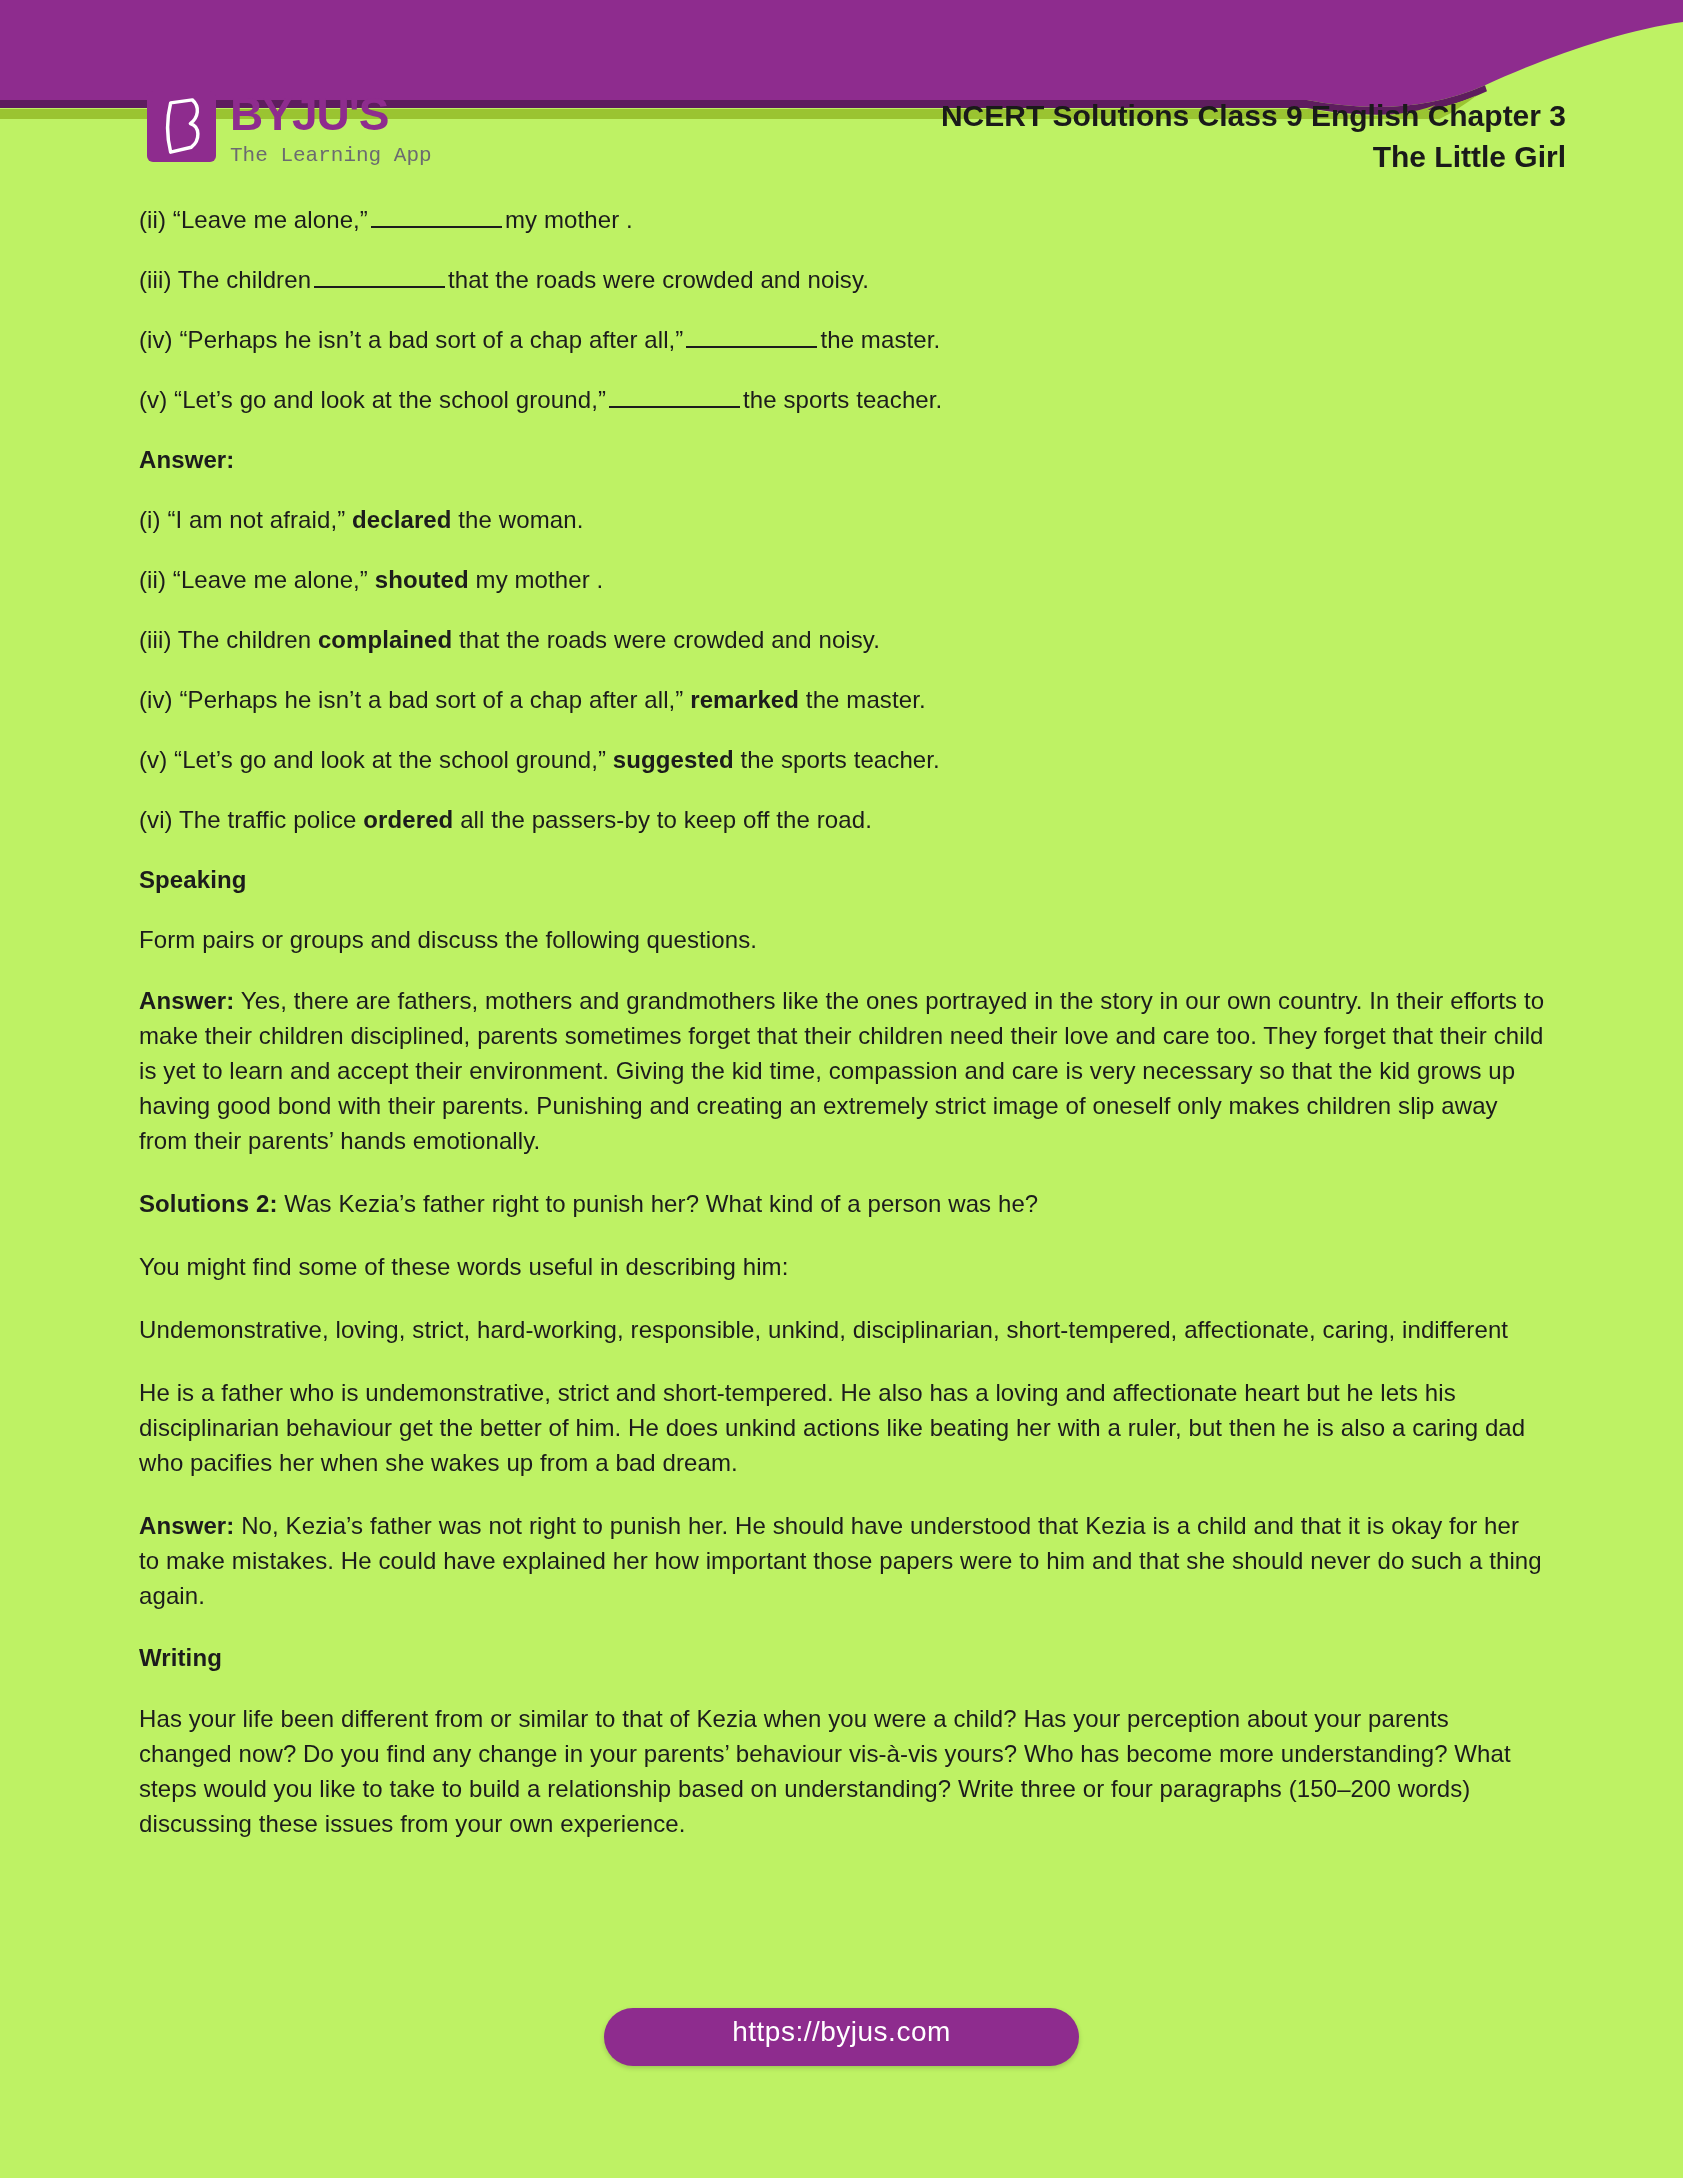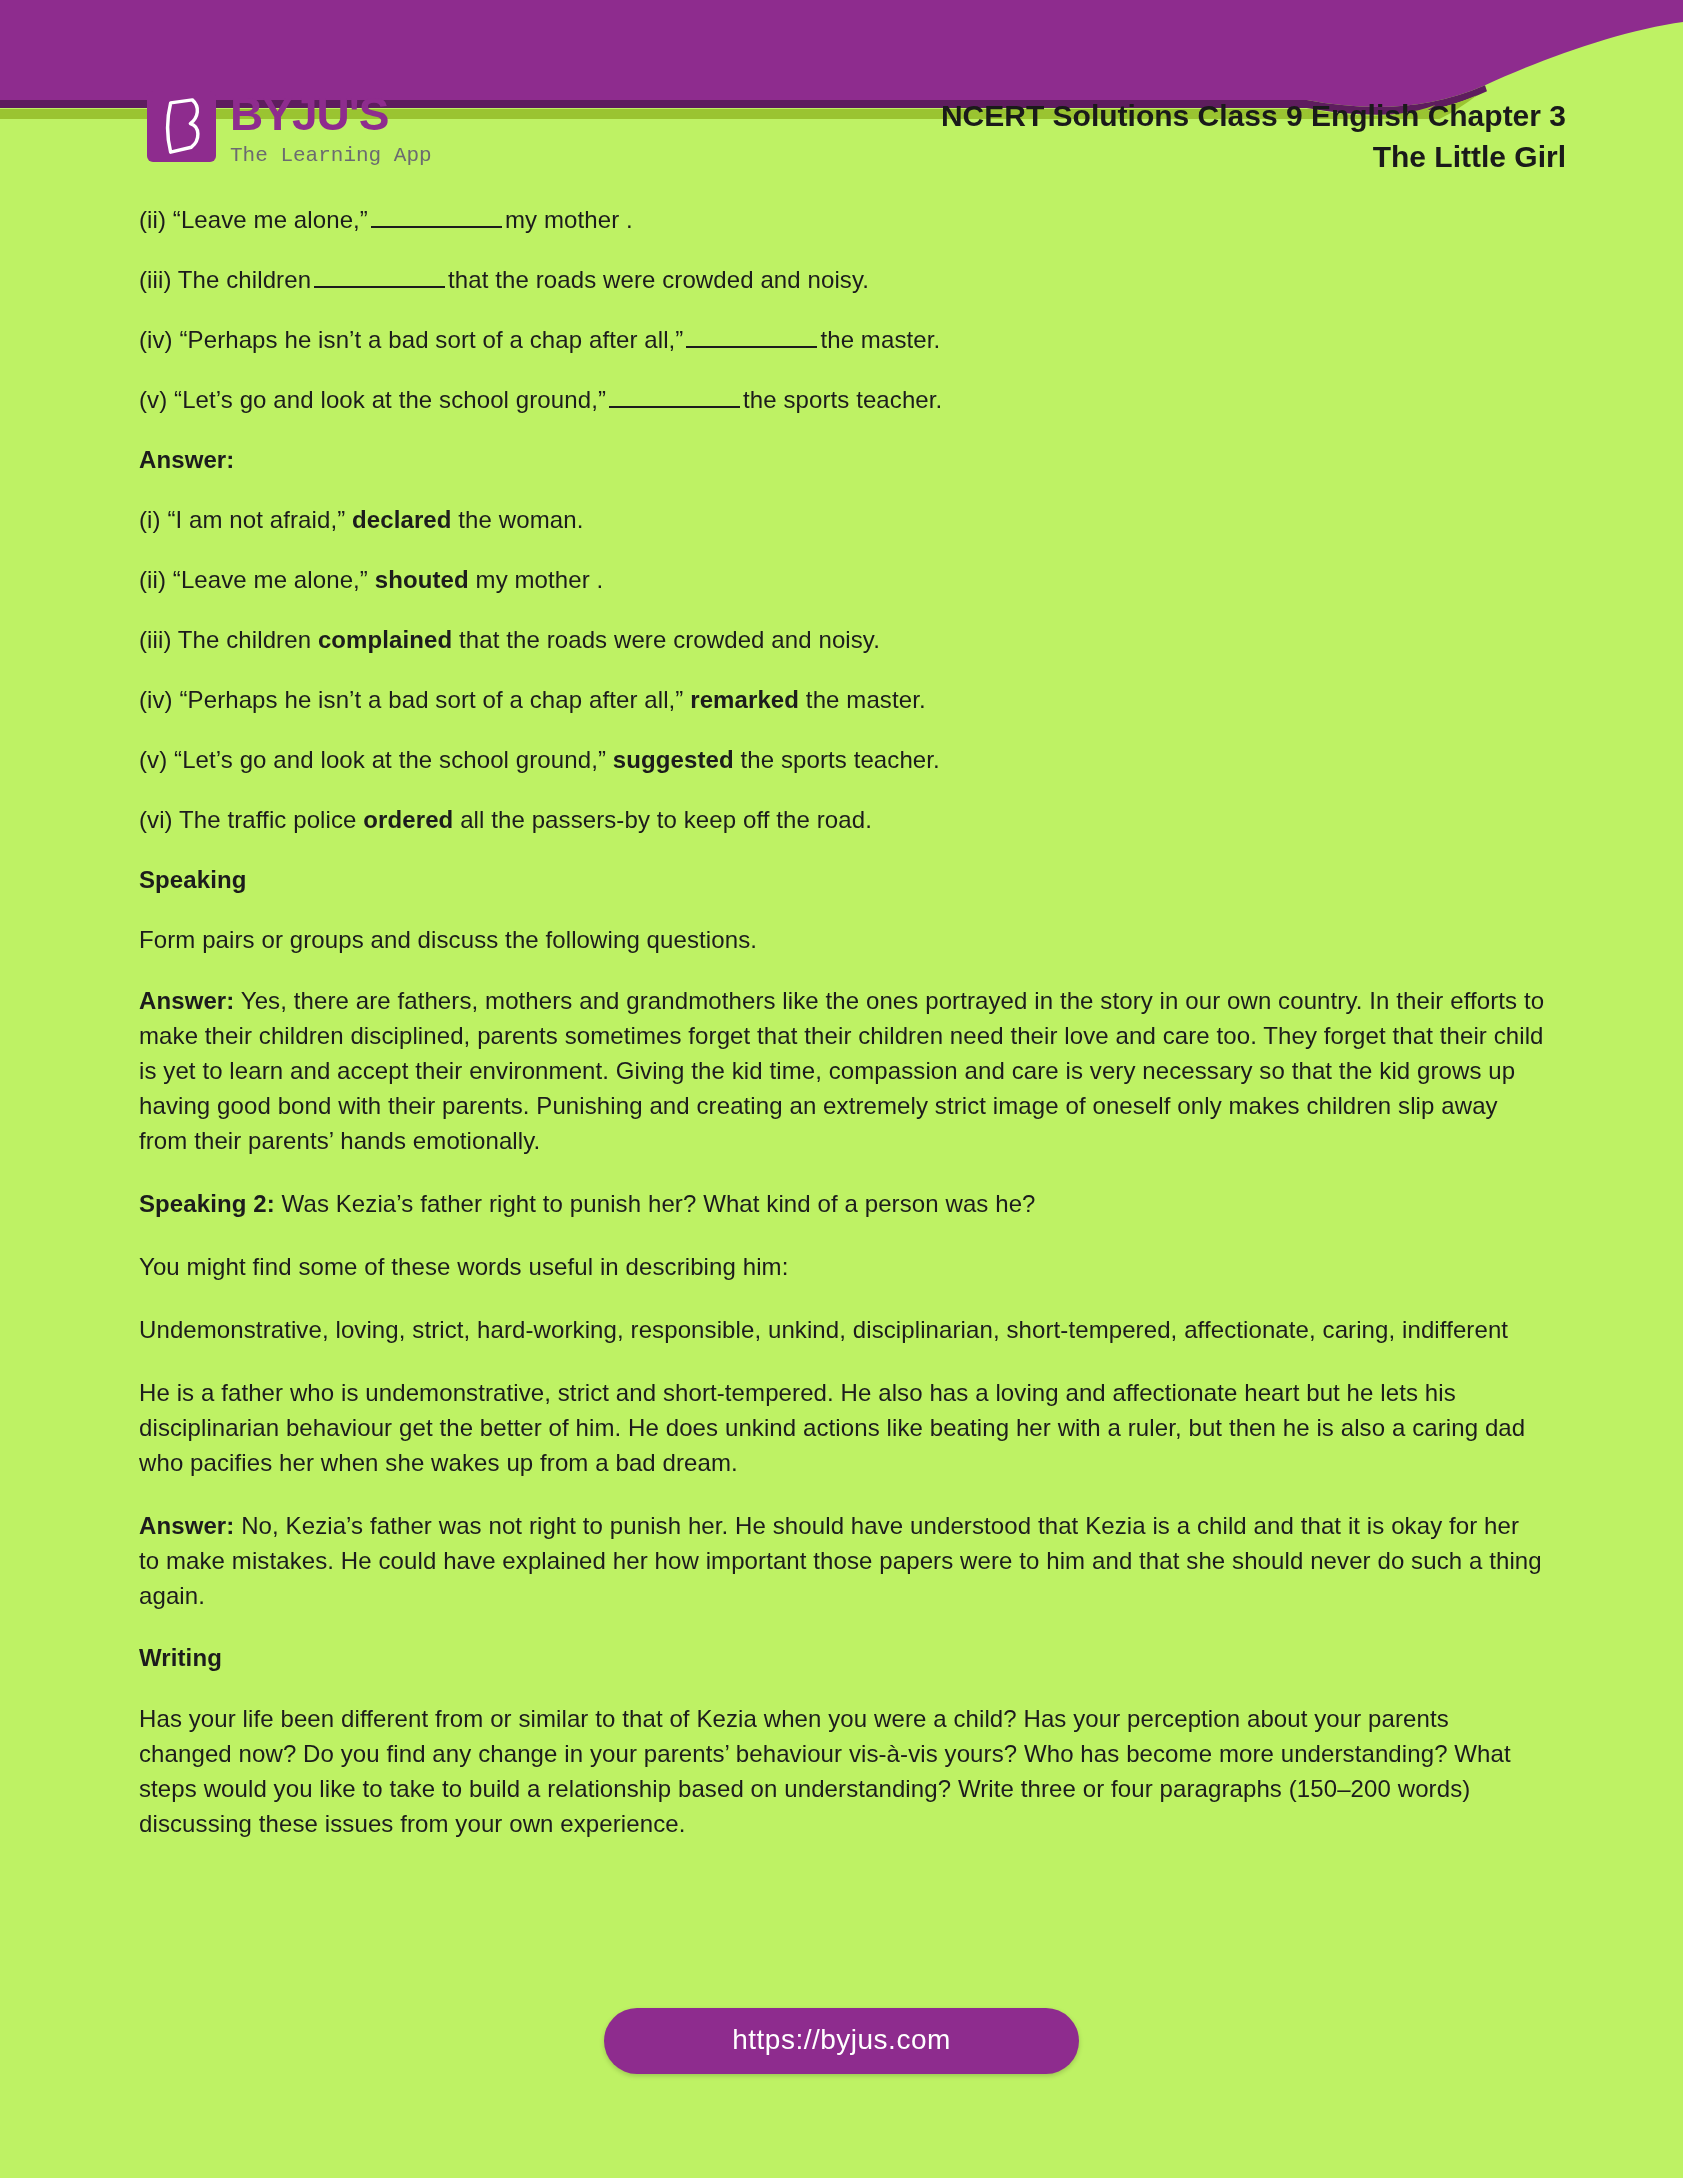--- a/index.html
+++ b/index.html
@@ -122,21 +122,21 @@
     left: 0;
     top: 2008px;
     width: 1683px;
     display: flex;
     justify-content: center;
   }
   .url-pill {
     background: #8e2c8e;
     color: #ffffff;
     border-radius: 40px;
-    padding: 16px 0 18px 0;
+    padding: 8px 0 18px 0;
     width: 475px;
     text-align: center;
     font-size: 28px;
     line-height: 32px;
     letter-spacing: 0.5px;
     box-shadow: 0 2px 5px rgba(0,0,0,0.18);
   }
 </style>
 </head>
 <body>
@@ -198,21 +198,21 @@
 
     <p><span>(vi) The traffic police</span> <b>ordered</b> <span>all the passers-by to keep off the road.</span></p>
 
     <p class="heading">Speaking</p>
 
     <p>Form pairs or groups and discuss the following questions.</p>
 
 
     <p class="para"><b>Answer:</b><span> Yes, there are fathers, mothers and grandmothers like the ones portrayed in the story in our own country. In their efforts to make their children disciplined, parents sometimes forget that their children need their love and care too. They forget that their child is yet to learn and accept their environment. Giving the kid time, compassion and care is very necessary so that the kid grows up having good bond with their parents. Punishing and creating an extremely strict image of oneself only makes children slip away from their parents’ hands emotionally.</span></p>
 
-    <p class="para"><b>Speaking 2:</b><span> Was Kezia’s father right to punish her? What kind of a person was he?</span></p>
+    <p class="para"><b>Solutions 2:</b><span> Was Kezia’s father right to punish her? What kind of a person was he?</span></p>
 
     <p class="para">You might find some of these words useful in describing him:</p>
 
     <p class="para">Undemonstrative, loving, strict, hard-working, responsible, unkind, disciplinarian, short-tempered, affectionate, caring, indifferent</p>
 
     <p class="para">He is a father who is undemonstrative, strict and short-tempered. He also has a loving and affectionate heart but he lets his disciplinarian behaviour get the better of him. He does unkind actions like beating her with a ruler, but then he is also a caring dad who pacifies her when she wakes up from a bad dream.</p>
 
     <p class="para"><b>Answer:</b><span> No, Kezia’s father was not right to punish her. He should have understood that Kezia is a child and that it is okay for her to make mistakes. He could have explained her how important those papers were to him and that she should never do such a thing again.</span></p>
 
     <p class="heading">Writing</p>

